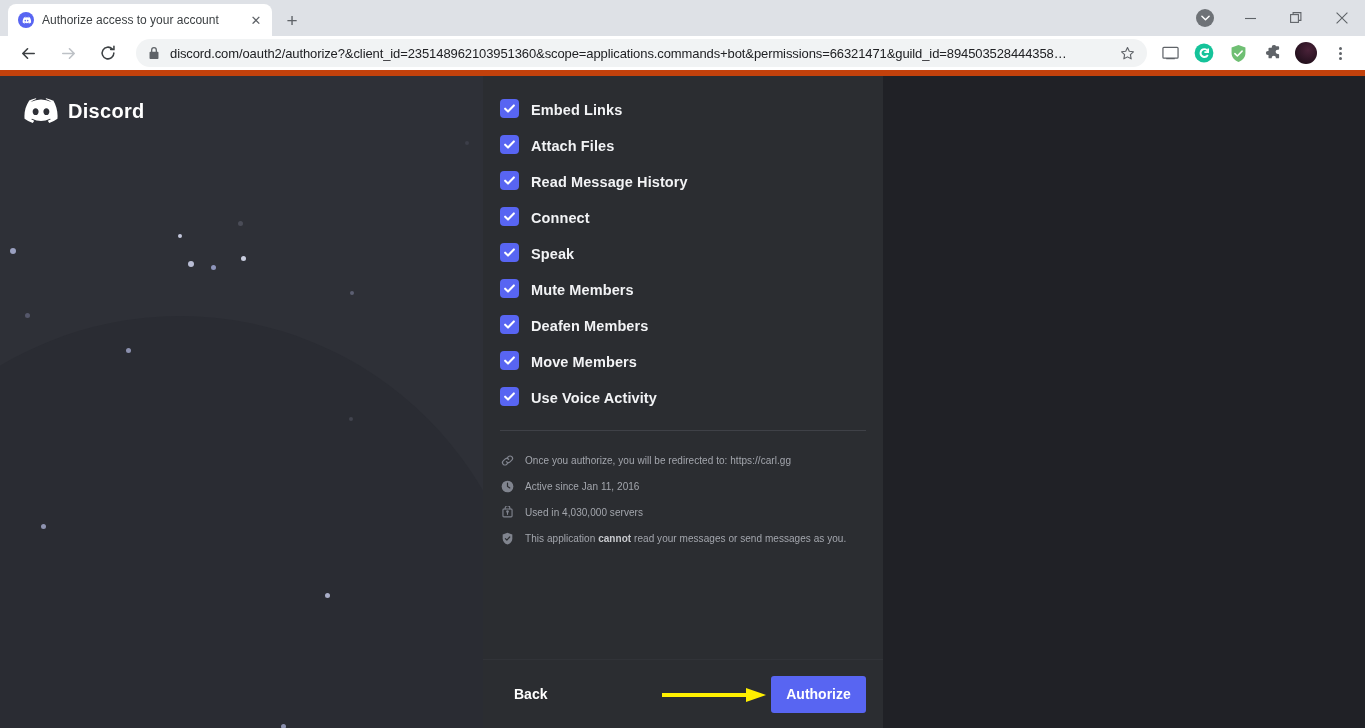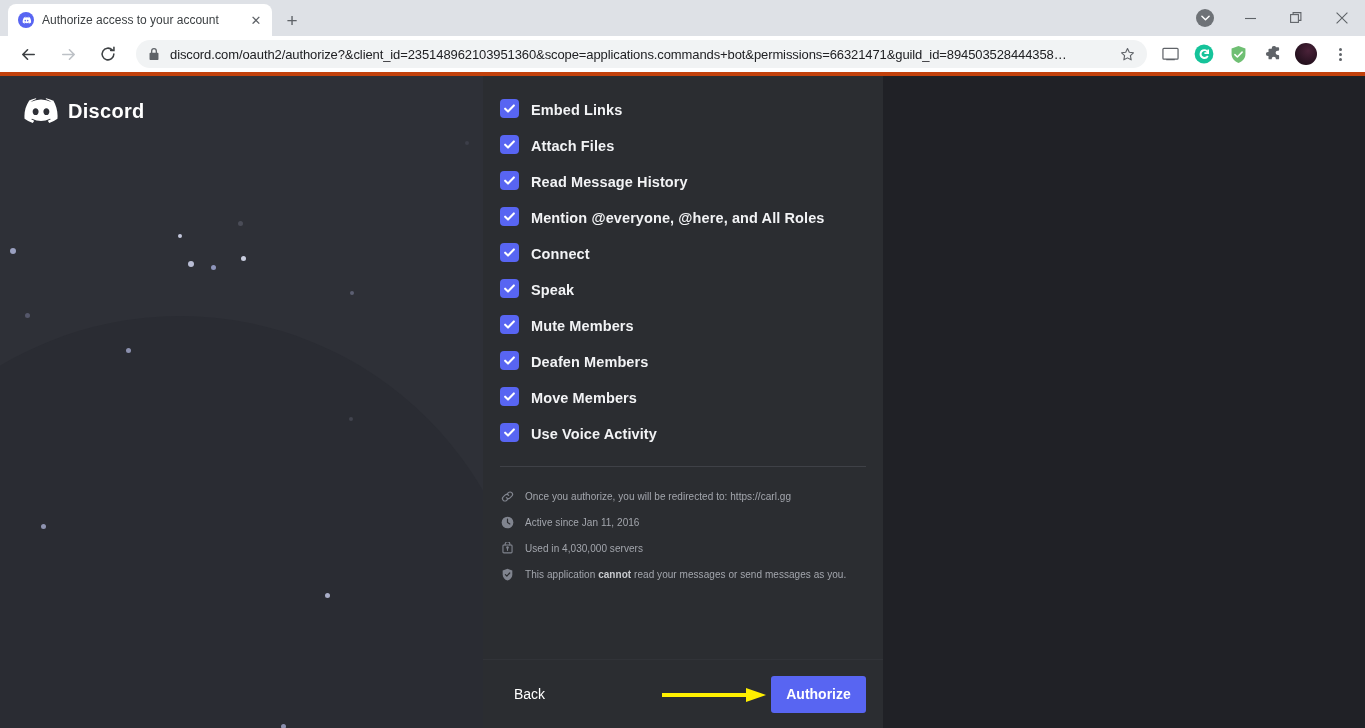--- a/index.html
+++ b/index.html
@@ -64,21 +64,21 @@
   .winctl-btn {
     width: 46px; height: 36px; display: flex;
     align-items: center; justify-content: center;
     color: #5f6368;
   }
 
   .toolbar {
     height: 40px; background: #fff;
     display: flex; align-items: center; gap: 0;
     padding: 0 8px;
-    border-bottom: 4px solid #c2410c;
+    border-bottom: 6px solid #c2410c;
   }
   .nav-btn {
     width: 32px; height: 32px; margin: 0 4px;
     display: flex; align-items: center; justify-content: center;
     color: #3c4043;
   }
   .nav-btn.disabled { color: #bdc1c6; }
   .omnibox {
     flex: 1 1 auto; height: 28px; margin: 0 6px 0 8px;
     background: #f1f3f4; border-radius: 14px;
@@ -184,21 +184,21 @@
   }
   .info-text b { color: #c8cace; font-weight: bold; }
 
   .modal-footer {
     flex: 0 0 69px; background: #2b2d31;
     border-top: 1px solid #313338;
     display: flex; align-items: center;
     padding: 0 17px; position: relative;
   }
   .btn-back {
-    font-size: 14px; color: #fff; font-weight: normal;
+    font-size: 14px; color: #fff; font-weight: bold;
     padding: 8px 14px; background: transparent;
     border: none; cursor: pointer;
     font-family: "Liberation Sans", sans-serif;
   }
   .btn-authorize {
     position: absolute; right: 17px;
     width: 95px; height: 37px;
     background: #5865F2; border: none; border-radius: 3px;
     color: #fff; font-size: 14px; font-weight: bold;
     cursor: pointer;
@@ -376,28 +376,20 @@
                 </svg>
             </span>
             <span class="perm-label">Read Message History</span>
           </div>
           <div class="perm-row">
             <span class="cbox">
               <svg viewBox="0 0 14 14" fill="none" stroke="#fff" stroke-width="2.2" stroke-linecap="round" stroke-linejoin="round">
                   <path d="M2.3 7.2l3.1 3.1 6.3-6.6"></path>
                 </svg>
             </span>
-            <span class="perm-label">Mention @everyone, @here, and All Roles</span>
-          </div>
-          <div class="perm-row">
-            <span class="cbox">
-              <svg viewBox="0 0 14 14" fill="none" stroke="#fff" stroke-width="2.2" stroke-linecap="round" stroke-linejoin="round">
-                  <path d="M2.3 7.2l3.1 3.1 6.3-6.6"></path>
-                </svg>
-            </span>
             <span class="perm-label">Connect</span>
           </div>
           <div class="perm-row">
             <span class="cbox">
               <svg viewBox="0 0 14 14" fill="none" stroke="#fff" stroke-width="2.2" stroke-linecap="round" stroke-linejoin="round">
                   <path d="M2.3 7.2l3.1 3.1 6.3-6.6"></path>
                 </svg>
             </span>
             <span class="perm-label">Speak</span>
           </div>

